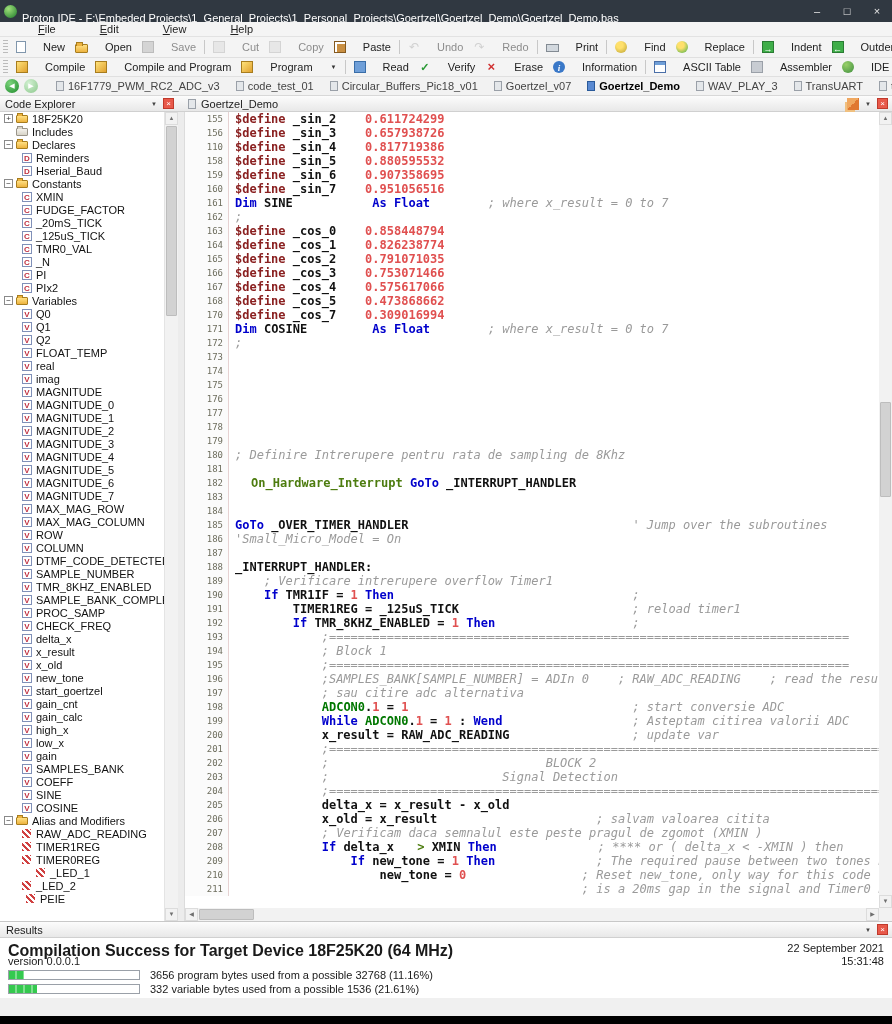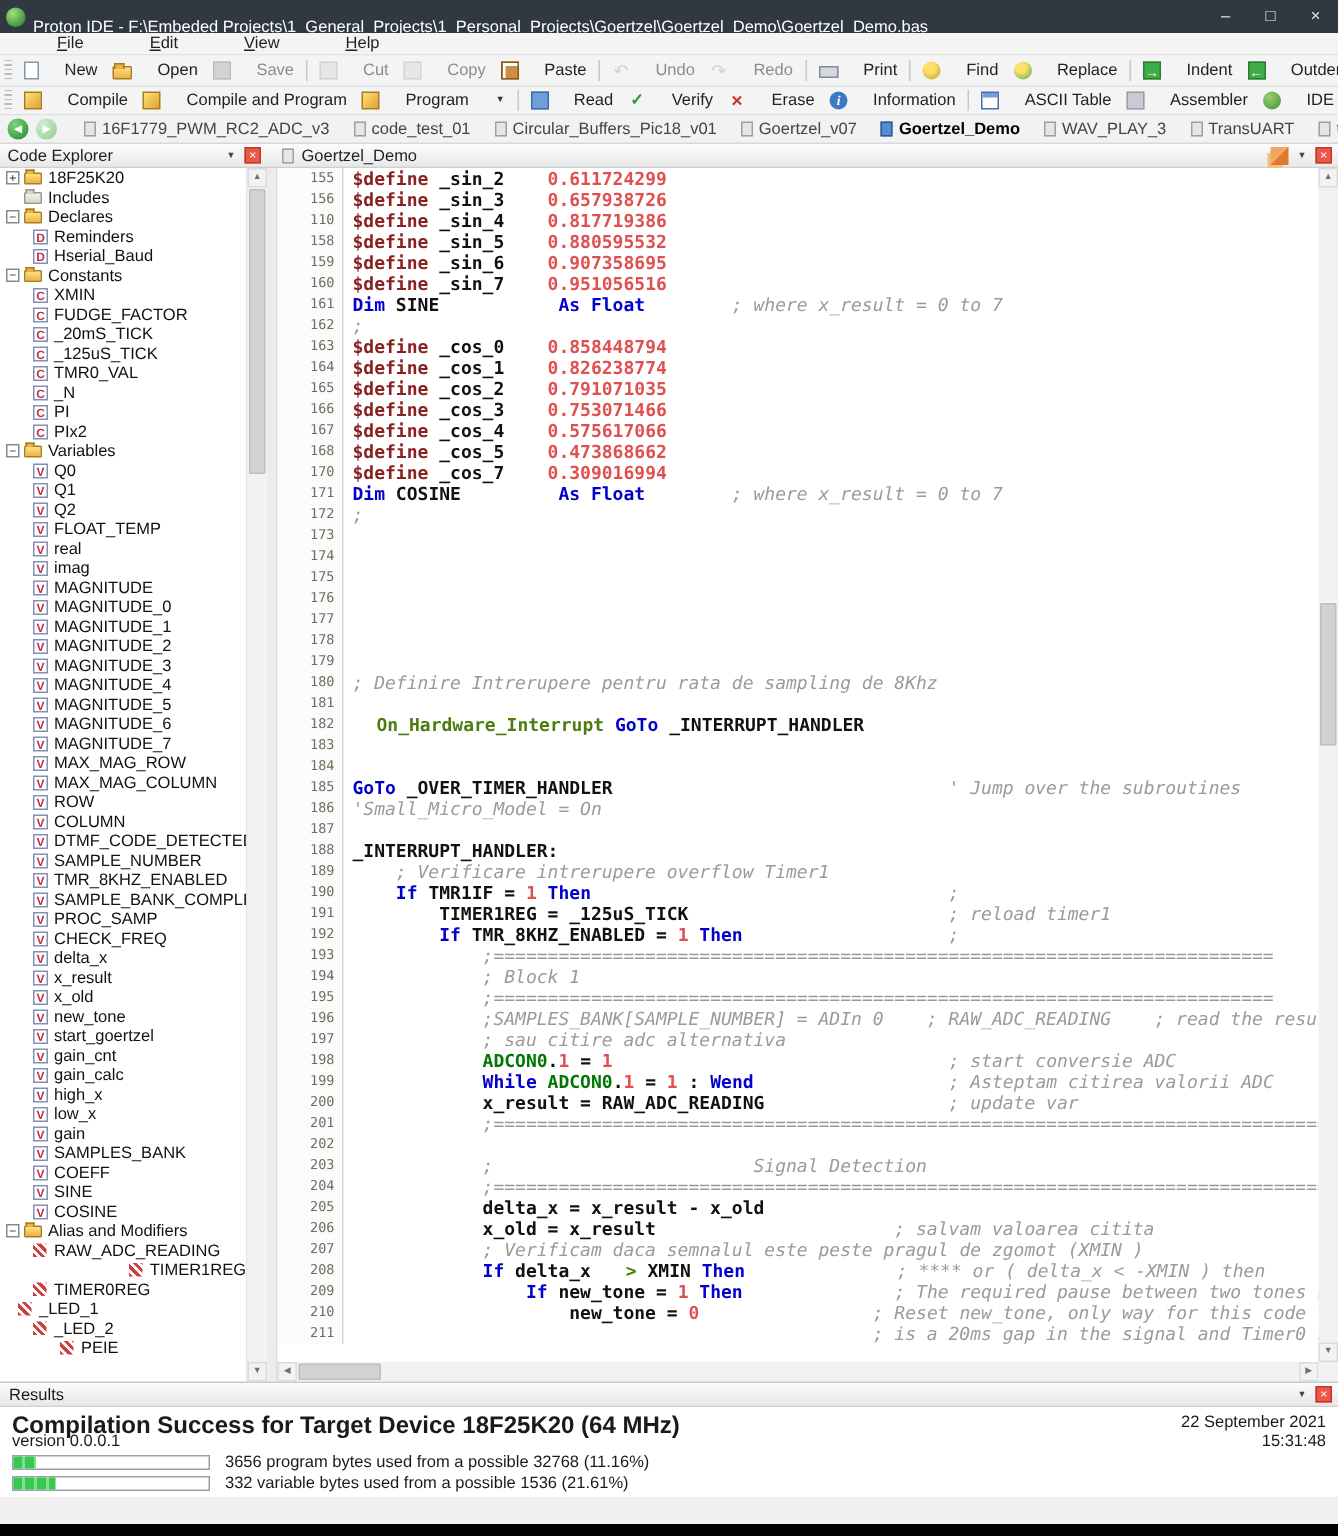--- a/index.html
+++ b/index.html
@@ -571,37 +571,37 @@
         </div>
         <div class="trow" style="padding-left: 4px;">
           <span class="texp">−</span>
           <span class="tfold"></span>
           <span class="tlabel2">Alias and Modifiers</span>
         </div>
         <div class="trow" style="padding-left: 22px;">
           <span class="tali"></span>
           <span class="tlabel2">RAW_ADC_READING</span>
         </div>
-        <div class="trow" style="padding-left: 36px; justify-content: flex-end;">
+        <div class="trow" style="padding-left: 22px;">
           <span class="tali"></span>
           <span class="tlabel2">TIMER1REG</span>
         </div>
         <div class="trow" style="padding-left: 22px;">
           <span class="tali"></span>
           <span class="tlabel2">TIMER0REG</span>
         </div>
-        <div class="trow" style="padding-left: 12px;">
+        <div class="trow" style="padding-left: 36px;">
           <span class="tali"></span>
           <span class="tlabel2">_LED_1</span>
         </div>
         <div class="trow" style="padding-left: 22px;">
           <span class="tali"></span>
           <span class="tlabel2">_LED_2</span>
         </div>
-        <div class="trow" style="padding-left: 40px;">
+        <div class="trow" style="padding-left: 26px;">
           <span class="tali"></span>
           <span class="tlabel2">PEIE</span>
         </div>
       </div>
 
     <div class="sb" id="tree-sb">
       <div class="sb-btn" style="top:0;left:0;">▲</div>
       <div class="sb-thumb" style="left:1px;top:14px;width:11px;height:190px;"></div>
       <div class="sb-btn" style="bottom:0;left:0;">▼</div>
     </div>
@@ -648,21 +648,21 @@
         <div class="cl"><span class="lnno">192</span><span class="ctext"><span class="sp-p">        </span><span class="sp-k">If</span><span class="sp-p"> TMR_8KHZ_ENABLED = </span><span class="sp-n">1</span><span class="sp-p"> </span><span class="sp-k">Then</span><span class="sp-p">                   </span><span class="sp-c">;</span></span></div>
         <div class="cl"><span class="lnno">193</span><span class="ctext"><span class="sp-p">            </span><span class="sp-c">;========================================================================</span></span></div>
         <div class="cl"><span class="lnno">194</span><span class="ctext"><span class="sp-p">            </span><span class="sp-c">; Block 1</span></span></div>
         <div class="cl"><span class="lnno">195</span><span class="ctext"><span class="sp-p">            </span><span class="sp-c">;========================================================================</span></span></div>
         <div class="cl"><span class="lnno">196</span><span class="ctext"><span class="sp-p">            </span><span class="sp-c">;SAMPLES_BANK[SAMPLE_NUMBER] = ADIn 0    ; RAW_ADC_READING    ; read the result</span></span></div>
         <div class="cl"><span class="lnno">197</span><span class="ctext"><span class="sp-p">            </span><span class="sp-c">; sau citire adc alternativa</span></span></div>
         <div class="cl"><span class="lnno">198</span><span class="ctext"><span class="sp-p">            </span><span class="sp-g">ADCON0</span><span class="sp-p">.</span><span class="sp-n">1</span><span class="sp-p"> = </span><span class="sp-n">1</span><span class="sp-p">                               </span><span class="sp-c">; start conversie ADC</span></span></div>
         <div class="cl"><span class="lnno">199</span><span class="ctext"><span class="sp-p">            </span><span class="sp-k">While</span><span class="sp-p"> </span><span class="sp-g">ADCON0</span><span class="sp-p">.</span><span class="sp-n">1</span><span class="sp-p"> = </span><span class="sp-n">1</span><span class="sp-p"> : </span><span class="sp-k">Wend</span><span class="sp-p">                  </span><span class="sp-c">; Asteptam citirea valorii ADC</span></span></div>
         <div class="cl"><span class="lnno">200</span><span class="ctext"><span class="sp-p">            x_result = RAW_ADC_READING                 </span><span class="sp-c">; update var</span></span></div>
         <div class="cl"><span class="lnno">201</span><span class="ctext"><span class="sp-p">            </span><span class="sp-c">;=====================================================================================</span></span></div>
-        <div class="cl"><span class="lnno">202</span></div>
+        <div class="cl"><span class="lnno">202</span><span class="ctext"><span class="sp-p">            </span><span class="sp-c">;                              BLOCK 2</span></span></div>
         <div class="cl"><span class="lnno">203</span><span class="ctext"><span class="sp-p">            </span><span class="sp-c">;                        Signal Detection</span></span></div>
         <div class="cl"><span class="lnno">204</span><span class="ctext"><span class="sp-p">            </span><span class="sp-c">;=====================================================================================</span></span></div>
         <div class="cl"><span class="lnno">205</span><span class="ctext"><span class="sp-p">            delta_x = x_result - x_old</span></span></div>
         <div class="cl"><span class="lnno">206</span><span class="ctext"><span class="sp-p">            x_old = x_result                      </span><span class="sp-c">; salvam valoarea citita</span></span></div>
         <div class="cl"><span class="lnno">207</span><span class="ctext"><span class="sp-p">            </span><span class="sp-c">; Verificam daca semnalul este peste pragul de zgomot (XMIN )</span></span></div>
         <div class="cl"><span class="lnno">208</span><span class="ctext"><span class="sp-p">            </span><span class="sp-k">If</span><span class="sp-p"> delta_x </span><span class="sp-r">&gt;</span><span class="sp-p"> XMIN </span><span class="sp-k">Then</span><span class="sp-p">              </span><span class="sp-c">; **** or ( delta_x &lt; -XMIN ) then</span></span></div>
         <div class="cl"><span class="lnno">209</span><span class="ctext"><span class="sp-p">                </span><span class="sp-k">If</span><span class="sp-p"> new_tone = </span><span class="sp-n">1</span><span class="sp-p"> </span><span class="sp-k">Then</span><span class="sp-p">              </span><span class="sp-c">; The required pause between two tones has been</span></span></div>
         <div class="cl"><span class="lnno">210</span><span class="ctext"><span class="sp-p">                    new_tone = </span><span class="sp-n">0</span><span class="sp-p">                </span><span class="sp-c">; Reset new_tone, only way for this code to</span></span></div>
         <div class="cl"><span class="lnno">211</span><span class="ctext"><span class="sp-p">                                                </span><span class="sp-c">; is a 20ms gap in the signal and Timer0 has</span></span></div>
       </div>

